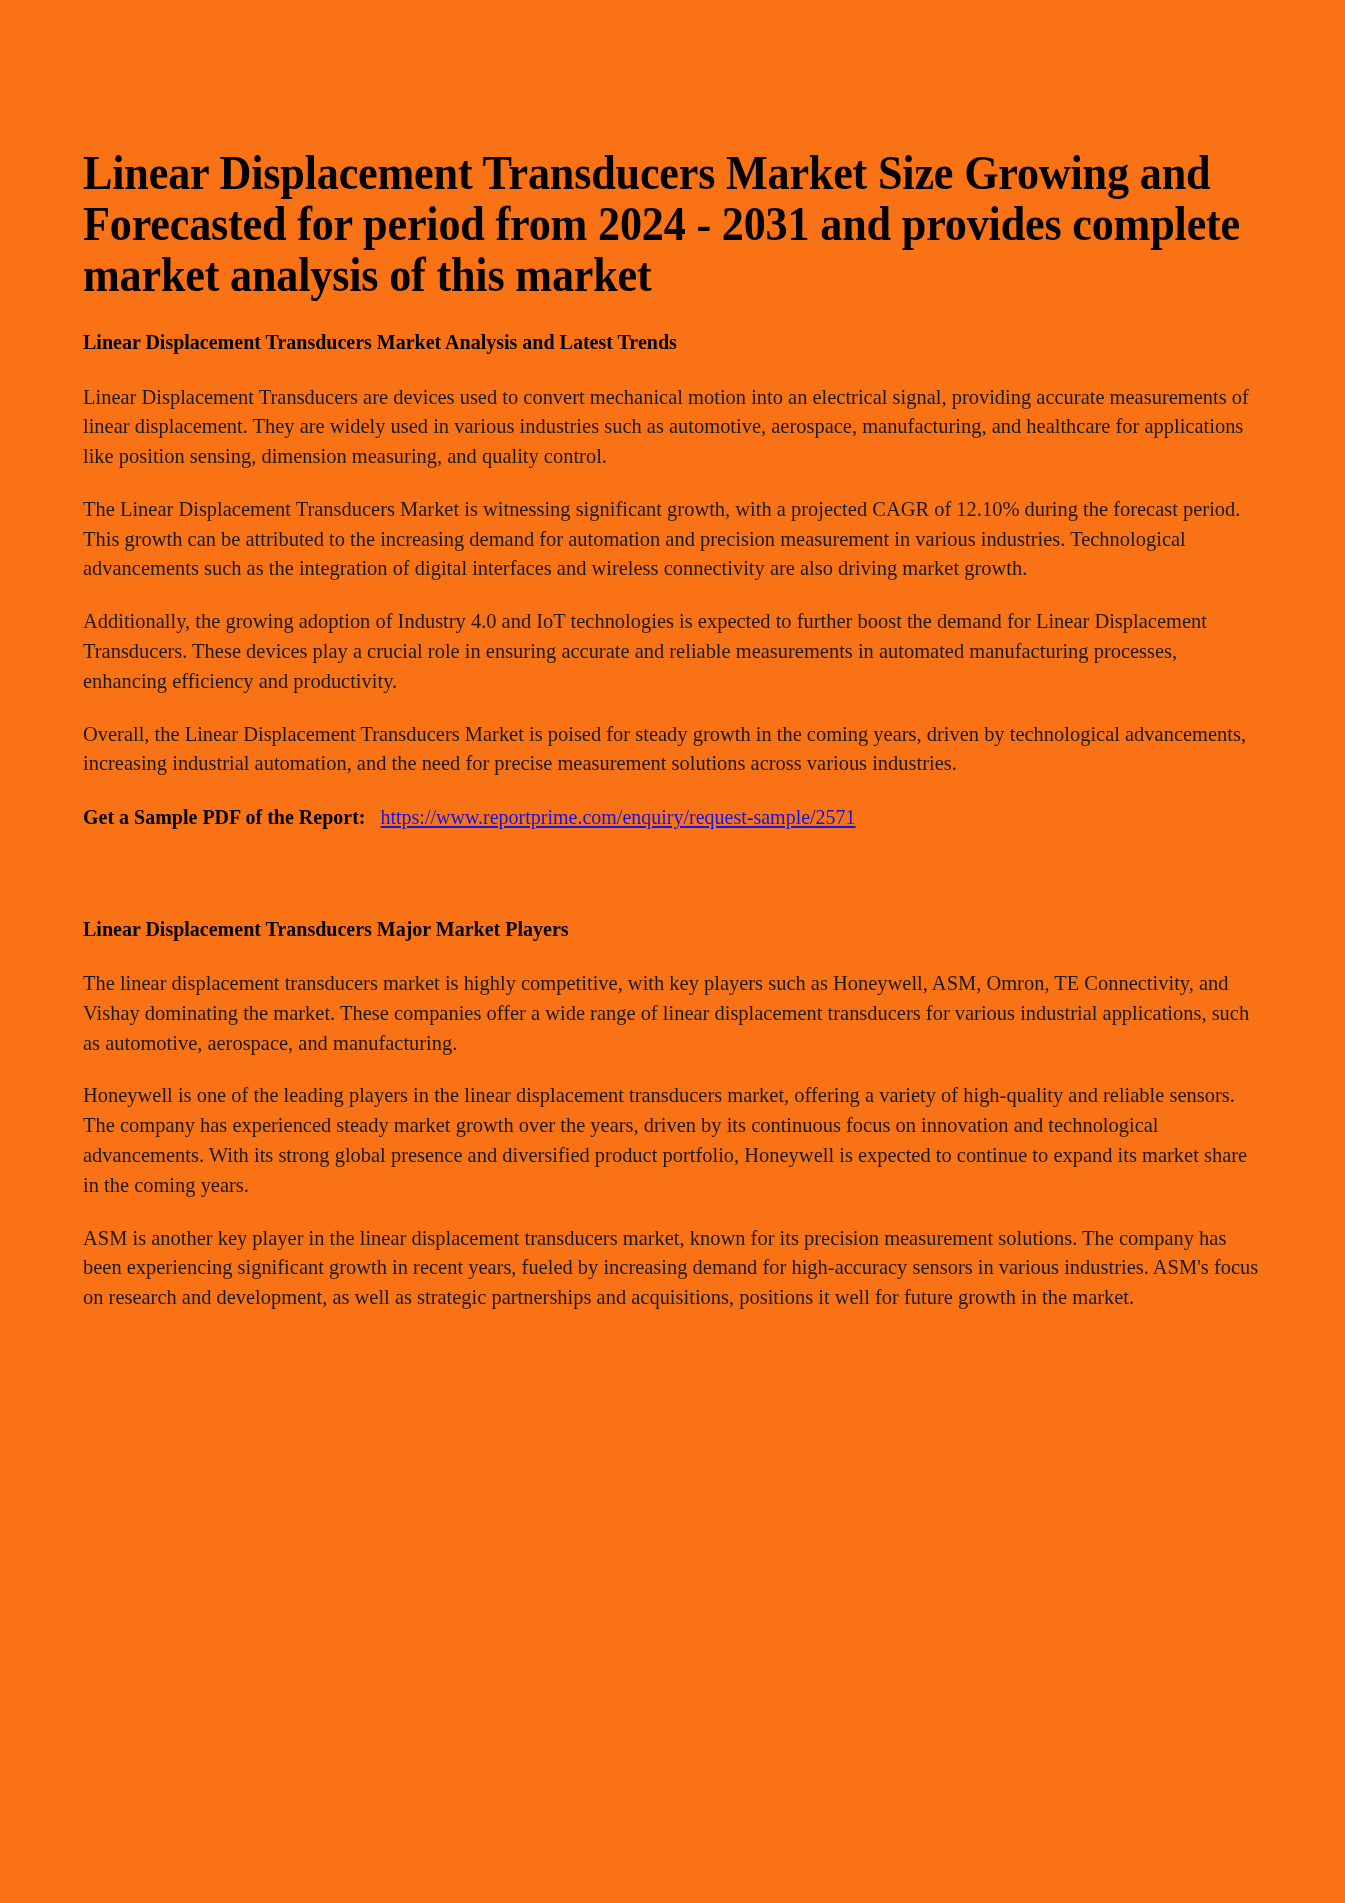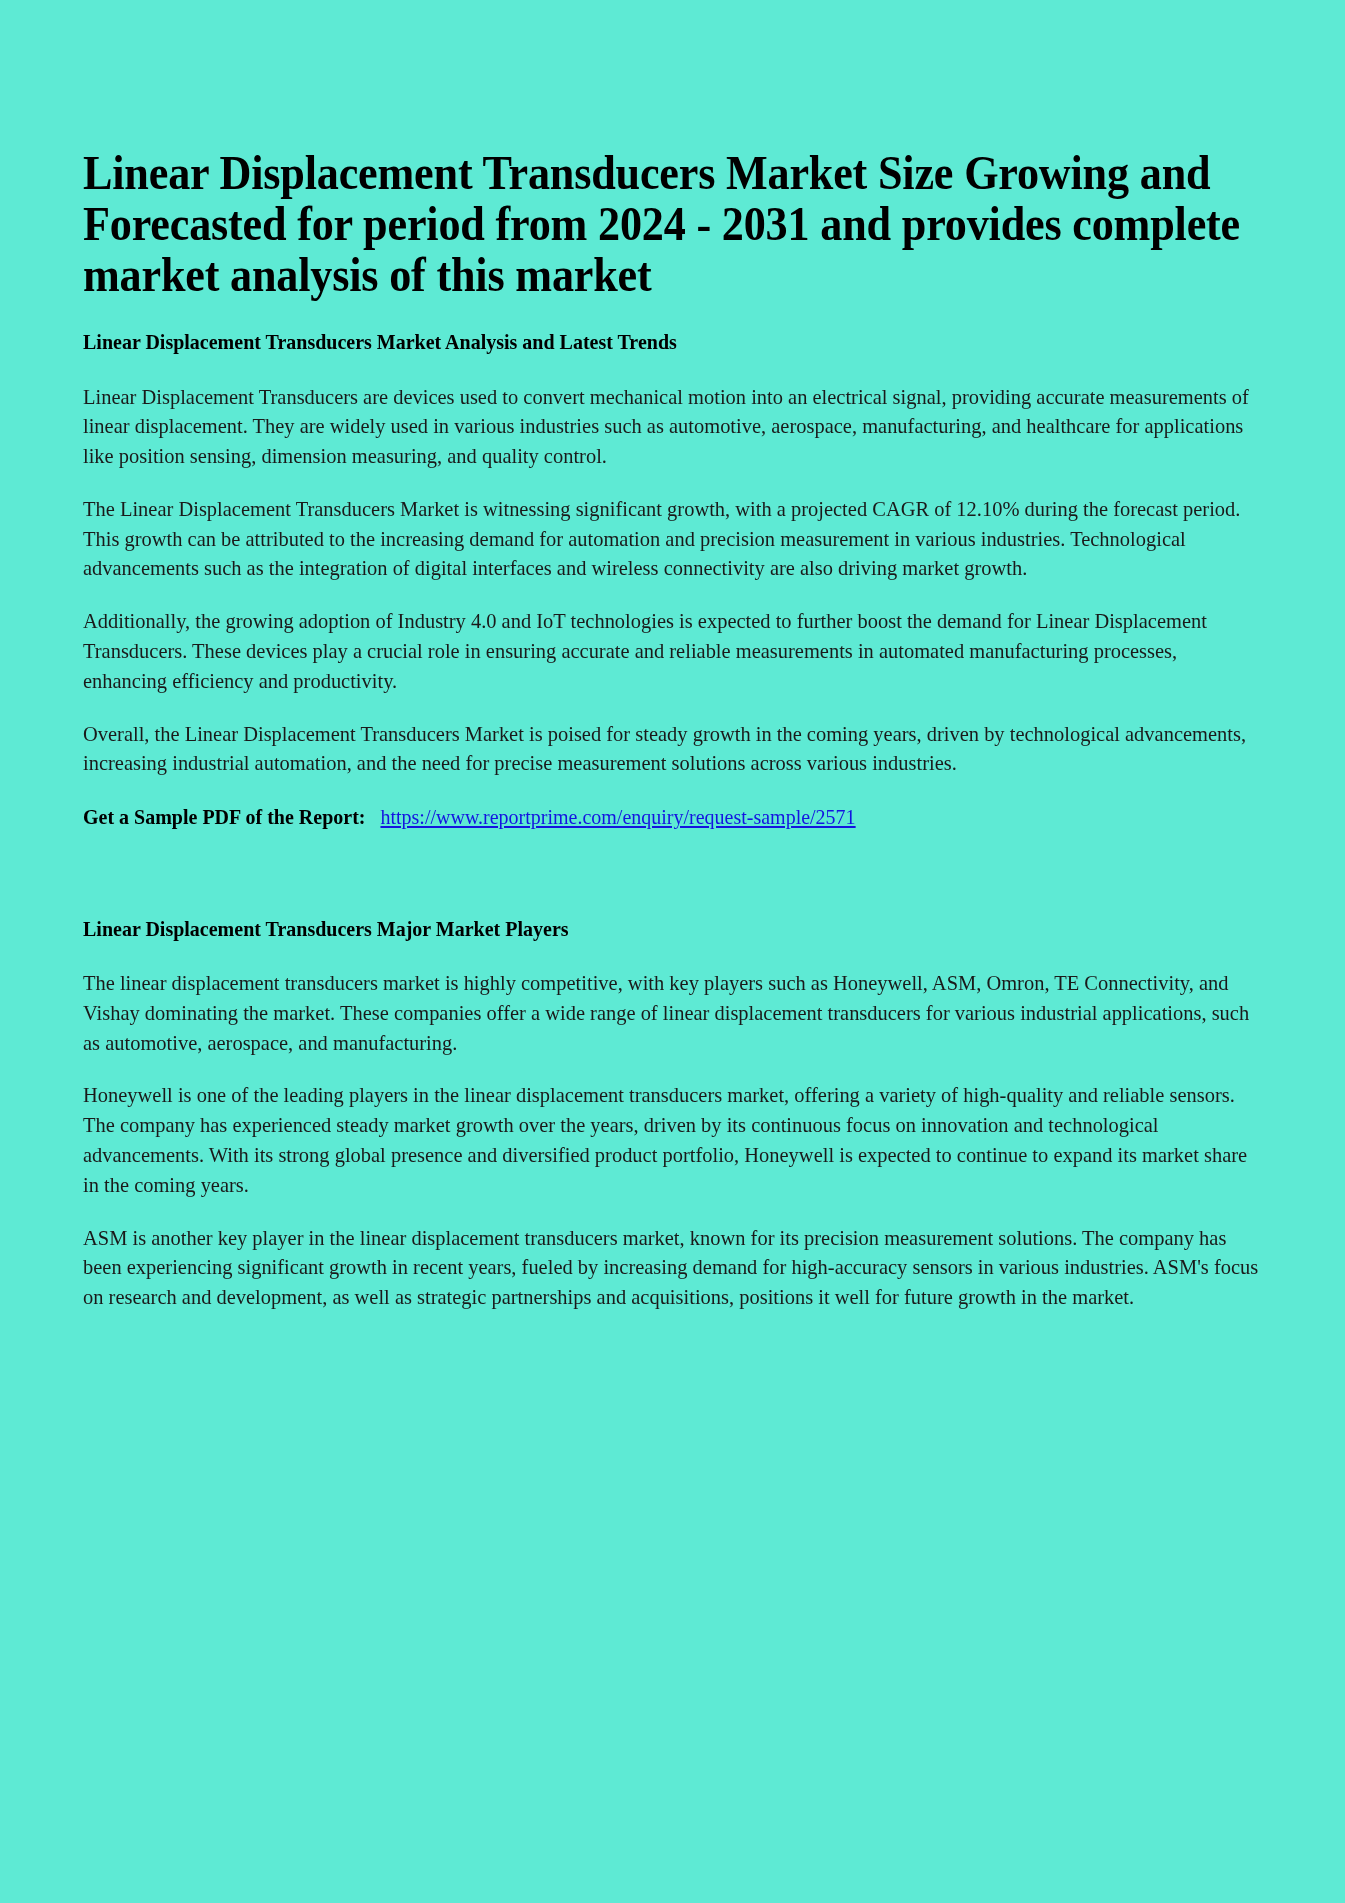--- a/index.html
+++ b/index.html
@@ -4,21 +4,21 @@
 <title>Linear Displacement Transducers Market Report</title>
 <style>
   html, body {
     margin: 0;
     padding: 0;
     background: #ffffff;
   }
   .page {
     width: 1345px;
     height: 1903px;
-    background: #5eead4;
+    background: #f97316;
     position: relative;
     box-sizing: border-box;
     padding: 0;
     overflow: hidden;
     font-family: "Liberation Serif", "DejaVu Serif", serif;
     color: #000000;
   }
   .content {
     position: absolute;
     left: 83px;

